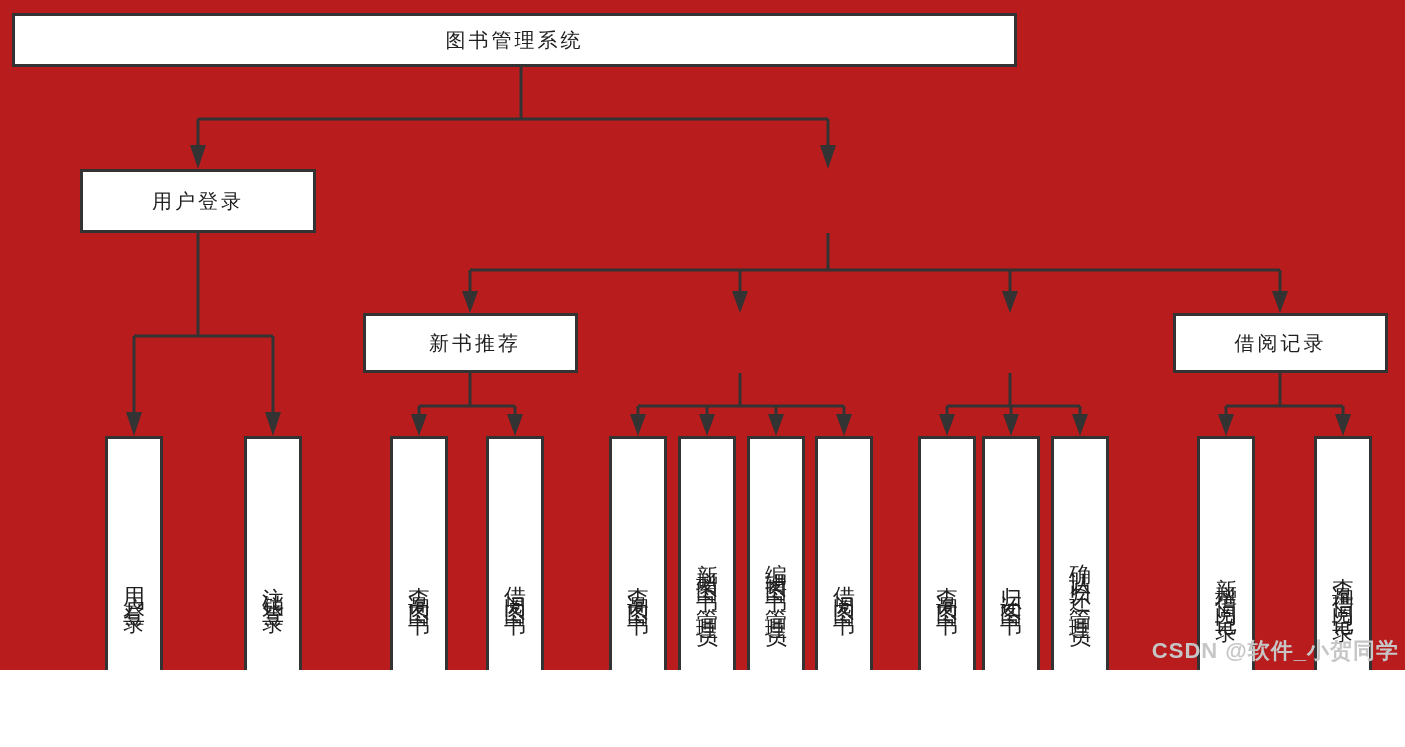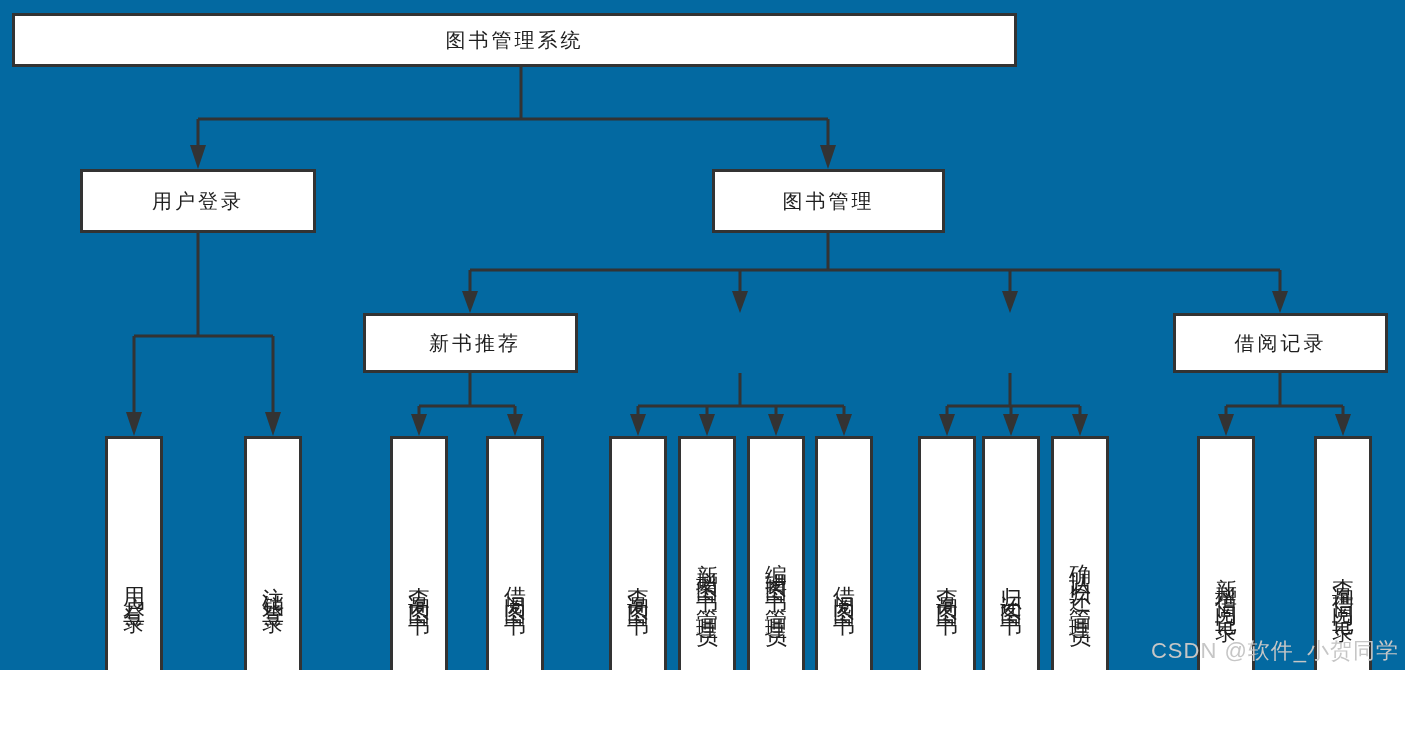--- a/index.html
+++ b/index.html
@@ -1,20 +1,20 @@
 <!DOCTYPE html>
 <html><head>
 <meta charset="utf-8">
 <style>
   html, body { margin: 0; padding: 0; background: #ffffff; }
   .canvas {
     position: relative;
     width: 1405px;
     height: 670px;
-    background: #0369a1;
+    background: #b91c1c;
     font-family: "Liberation Sans", "DejaVu Sans", sans-serif;
     overflow: hidden;
   }
   .connectors {
     position: absolute;
     left: 0; top: 0;
     z-index: 1;
   }
   .hnode {
     position: absolute;
@@ -49,20 +49,21 @@
   }
   .watermark {
     position: absolute;
     right: 6px;
     bottom: 4px;
     font-size: 22px;
     color: #c6c6c6;
     letter-spacing: 1px;
     z-index: 3;
     white-space: nowrap;
+    font-weight: bold;
   }
 </style>
 </head>
 <body>
 
 <div class="canvas">
 
   <svg class="connectors" width="1405" height="747" viewBox="0 0 1405 747">
     <g stroke="#333333" stroke-width="3" fill="#333333">
 
@@ -141,23 +142,20 @@
     </g>
   </svg>
 
   <div class="hnode" style="left:12px; top:13px; width:1005px; height:54px;">
     <span>图书管理系统</span>
   </div>
 
   <div class="hnode" style="left:80px; top:169px; width:236px; height:64px;">
     <span>用户登录</span>
   </div>
-  <div class="hnode" style="left:712px; top:169px; width:233px; height:64px;">
-    <span>图书管理</span>
-  </div>
 
   <div class="hnode" style="left:363px; top:313px; width:215px; height:60px;padding-left:9px;">
     <span>新书推荐</span>
   </div>
   <div class="hnode" style="left:1173px; top:313px; width:215px; height:60px;">
     <span>借阅记录</span>
   </div>
 
   <div class="vnode" style="left:105px;">
     <span>用户登录</span>

